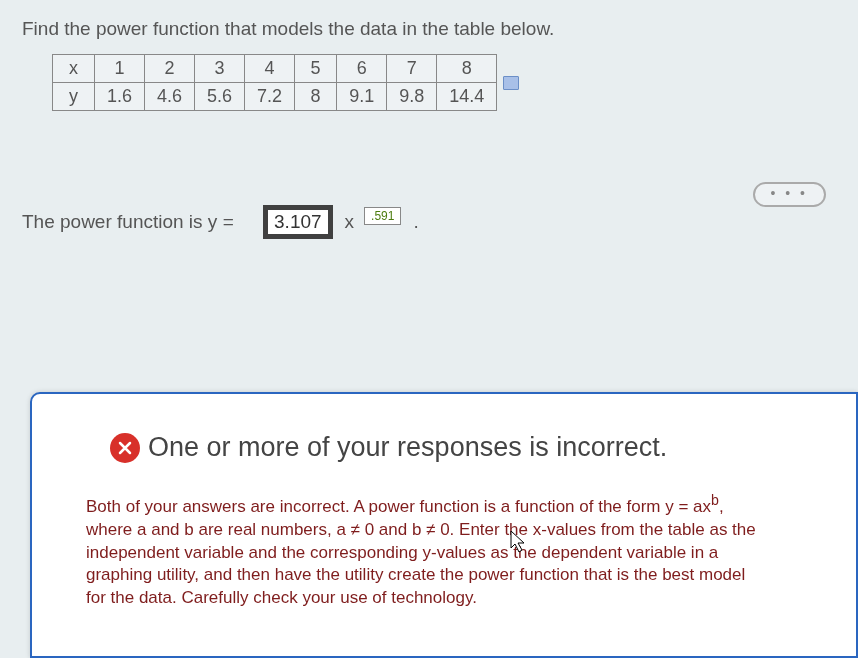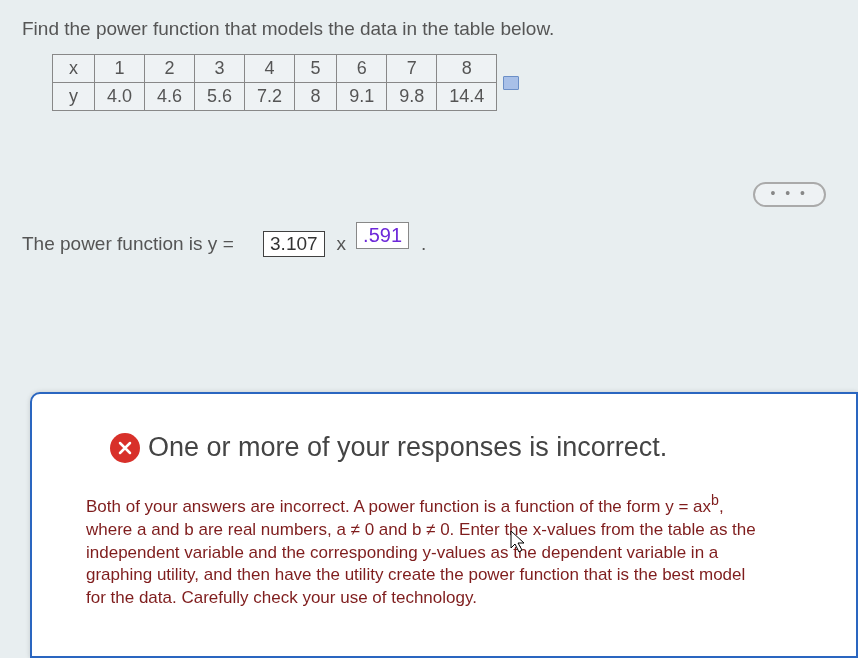--- a/index.html
+++ b/index.html
@@ -65,36 +65,35 @@
       color: #555;
     }
     .answer-line {
       display: flex;
       align-items: baseline;
       flex-wrap: wrap;
       gap: 12px;
     }
     .input-box {
       display: inline-block;
-      border: 1px solid #404040;
+      border: 5px solid #404040;
       background: #fff;
       padding: 1px 6px;
       font-size: 19px;
       color: #333;
       min-width: 48px;
       text-align: left;
-      margin-top: 26px;
     }
     .exp-box {
       display: inline-block;
       border: 1px solid #888;
       background: #fff;
       padding: 1px 6px;
-      font-size: 20px;
-      color: #6d28d9;
+      font-size: 12px;
+      color: #4d7c0f;
       position: relative;
       top: -8px;
       margin-left: -2px;
     }
     .sup-x {
       font-size: 19px;
     }
     .note {
       font-size: 19px;
       color: #555;
@@ -163,21 +162,21 @@
         <td>2</td>
         <td>3</td>
         <td>4</td>
         <td>5</td>
         <td>6</td>
         <td>7</td>
         <td>8</td>
       </tr>
       <tr>
         <td>y</td>
-        <td>4.0</td>
+        <td>1.6</td>
         <td>4.6</td>
         <td>5.6</td>
         <td>7.2</td>
         <td>8</td>
         <td>9.1</td>
         <td>9.8</td>
         <td>14.4</td>
       </tr>
     </tbody>
       </table>

